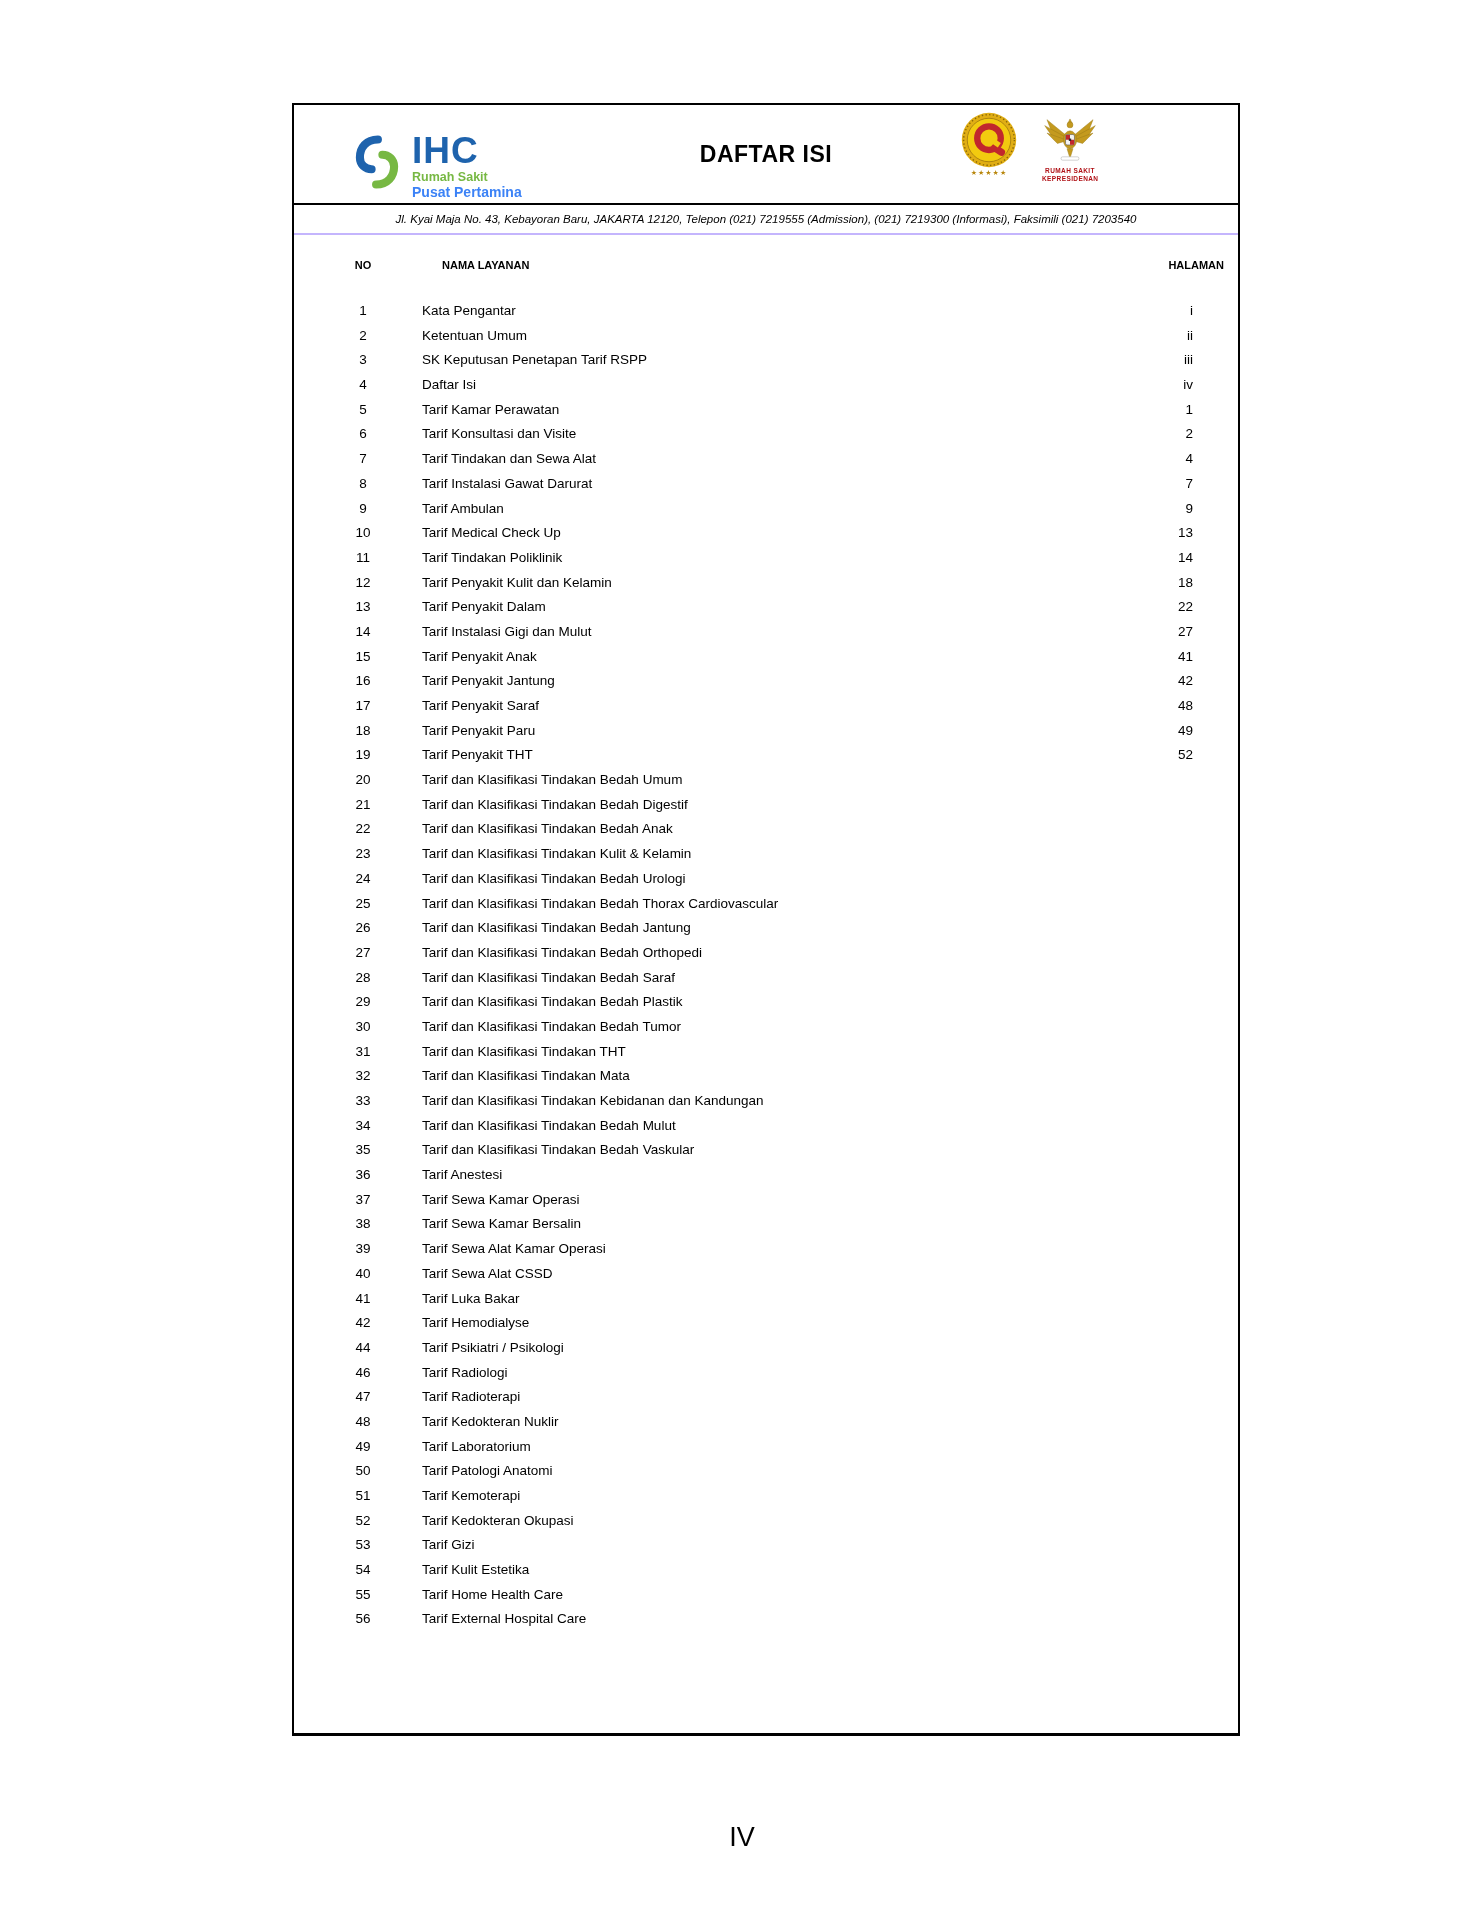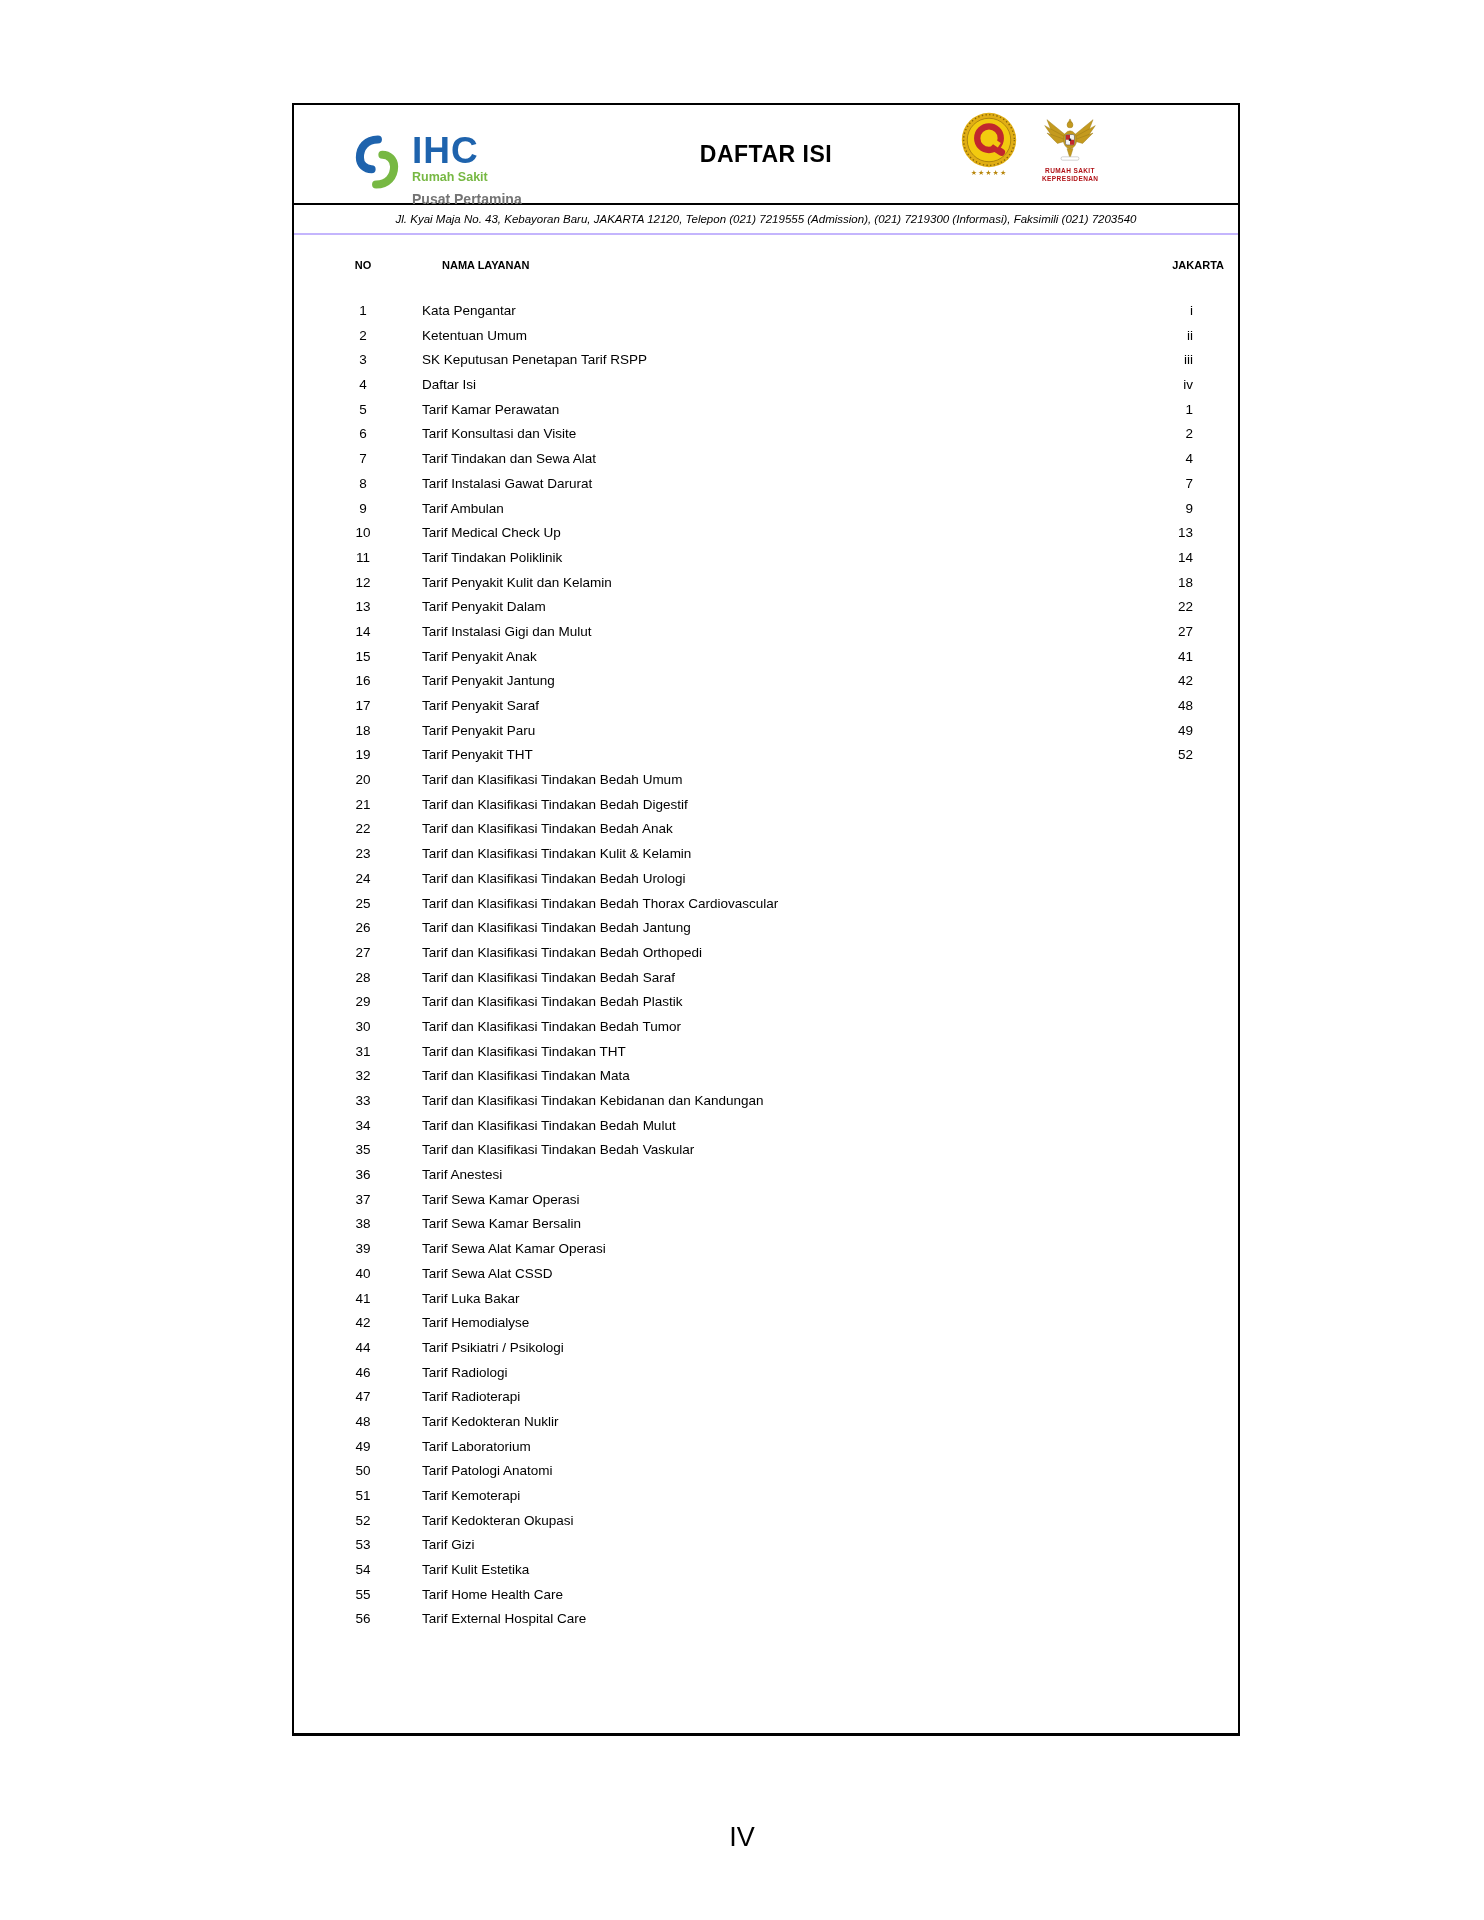--- a/index.html
+++ b/index.html
@@ -12,21 +12,21 @@
     position:absolute; left:292px; top:103px; width:948px; height:1633px;
     border:2px solid #000; border-bottom-width:3px; background:#fff;
   }
   
   .doc-header { position:relative; height:100px; border-bottom:2px solid #000; }
   .ihc-logo { position:absolute; left:56px; top:28px; display:flex; align-items:flex-start; }
   .ihc-icon { width:54px; height:58px; margin-right:8px; }
   .ihc-text { display:flex; flex-direction:column; }
   .ihc-acronym { font-size:37px; font-weight:bold; letter-spacing:1px; line-height:0.95; color:#1e63ad; }
   .ihc-line1 { font-size:12.5px; font-weight:bold; color:#77b843; margin-top:2px; }
-  .ihc-line2 { font-size:14px; font-weight:bold; color:#737373; margin-top:7px; }
+  .ihc-line2 { font-size:14px; font-weight:bold; color:#3b82f6; margin-top:0; }
   .doc-title {
     position:absolute; left:0; right:0; top:36px; text-align:center;
     font-size:23px; font-weight:bold; letter-spacing:0.5px;
   }
   .header-logos { position:absolute; top:6px; left:664px; display:flex; align-items:flex-start; }
   .seal { width:62px; text-align:center; margin-right:22px; }
   .seal svg { width:58px; height:58px; display:block; margin:0 auto; }
   .seal-stars { font-size:7px; letter-spacing:1px; color:#b8860b; line-height:8px; }
   .garuda { width:56px; text-align:center; }
   .garuda svg { width:52px; height:56px; display:block; margin:0 auto; }
@@ -115,21 +115,21 @@
     </div>
 
     <div class="address-bar">
       <div class="address-text">Jl. Kyai Maja No. 43, Kebayoran Baru, JAKARTA 12120, Telepon (021) 7219555 (Admission), (021) 7219300 (Informasi), Faksimili (021) 7203540</div>
     </div>
 
     <div class="toc">
       <div class="toc-head">
         <div class="c1">NO</div>
         <div class="c2">NAMA LAYANAN</div>
-        <div class="c3">JAKARTA</div>
+        <div class="c3">HALAMAN</div>
       </div>
       <div class="toc-rows">
           <div class="toc-row">
     <div class="c1">1</div>
     <div class="c2">Kata Pengantar</div>
     <div class="c3">i</div>
   </div>
           <div class="toc-row">
     <div class="c1">2</div>
     <div class="c2">Ketentuan Umum</div>

